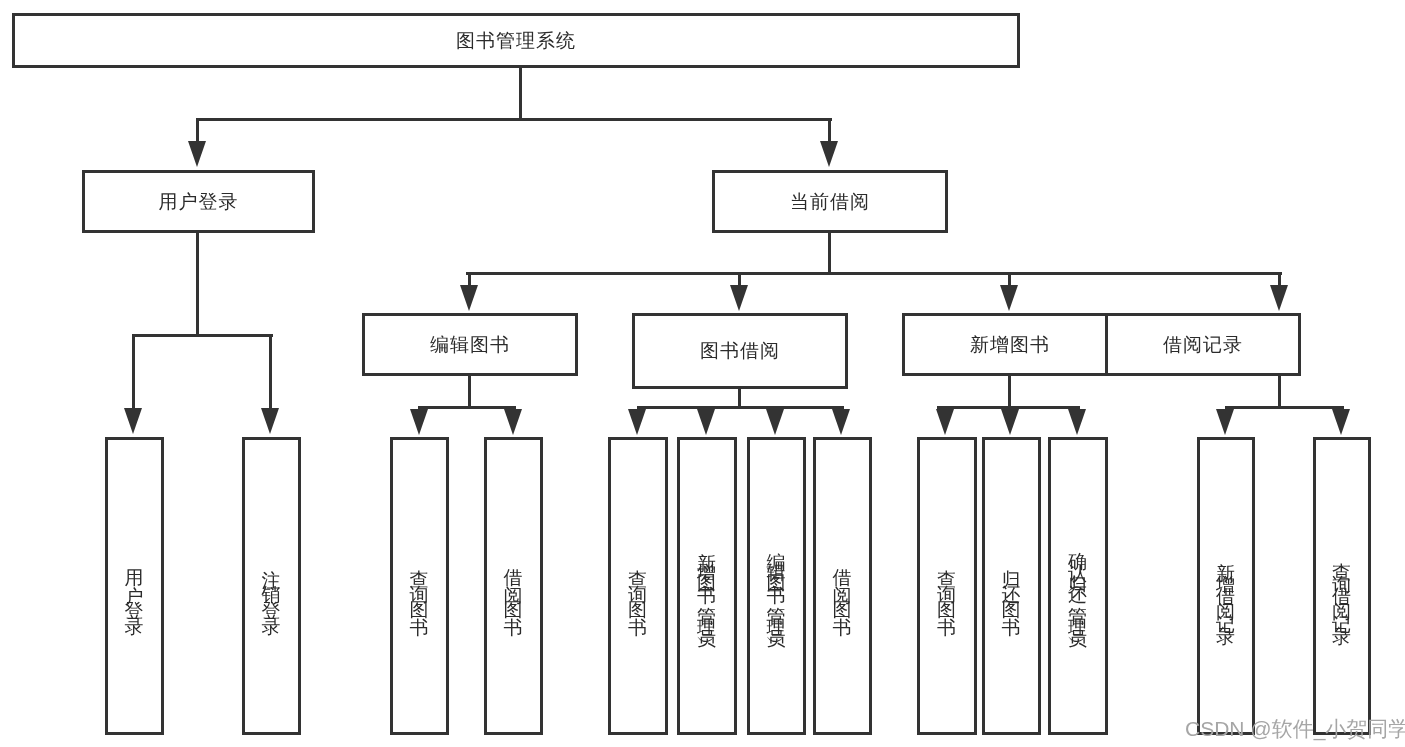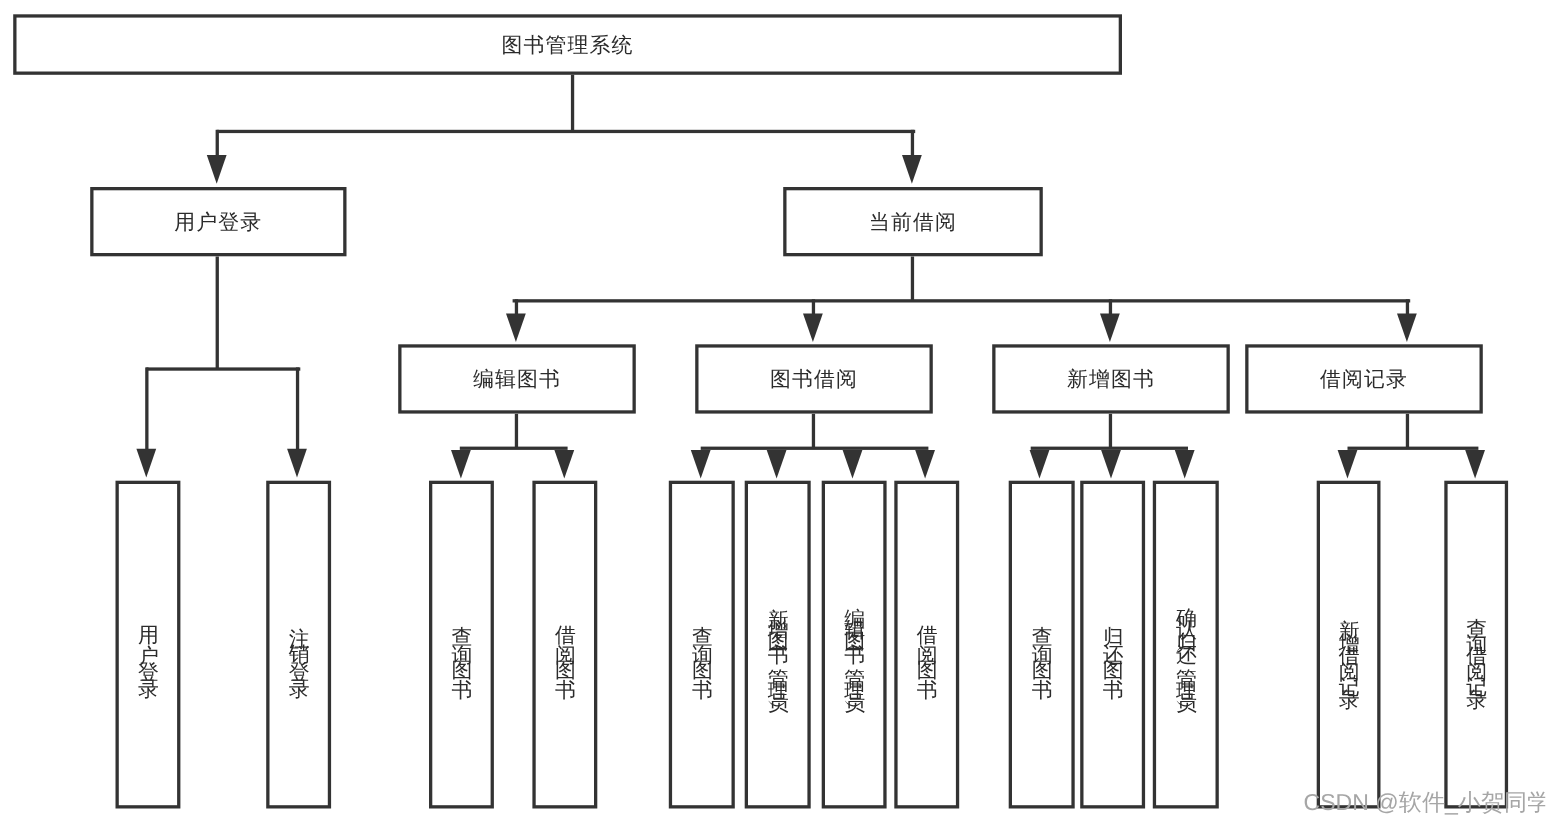--- a/index.html
+++ b/index.html
@@ -35,23 +35,23 @@
     font-size:19px;
     letter-spacing:1px;
   }
   
   #root-box   { left:12px;  top:13px;  width:1008px; height:55px; }
   
   #b-login    { left:82px;  top:170px; width:233px;  height:63px; }
   #b-mgmt     { left:712px; top:170px; width:236px;  height:63px; }
   
   #s-new      { left:362px;  top:313px; width:216px; height:63px; }
-  #s-borrow   { left:632px;  top:313px; width:216px; height:63px; }
+  #s-borrow   { left:632px;  top:313px; width:216px; height:76px; }
   #s-current  { left:902px;  top:313px; width:216px; height:63px; }
-  #s-record   { left:1132px; top:313px; width:216px; height:63px; }
+  #s-record   { left:1105px; top:313px; width:196px; height:63px; }
   
   .leaf { top:437px; height:298px; width:59px; }
   #l-a1 { left:105px; }  #l-a2 { left:242px; }
   #l-b1 { left:390px; }  #l-b2 { left:484px; }
   #l-c1 { left:608px; width:60px; } #l-c2 { left:677px; width:60px; }
   #l-c3 { left:747px; } #l-c4 { left:813px; }
   #l-d1 { left:917px; width:60px; } #l-d2 { left:982px; }
   #l-d3 { left:1048px; width:60px; }
   #l-e1 { left:1197px; width:58px; } #l-e2 { left:1313px; width:58px; }
   .v {

